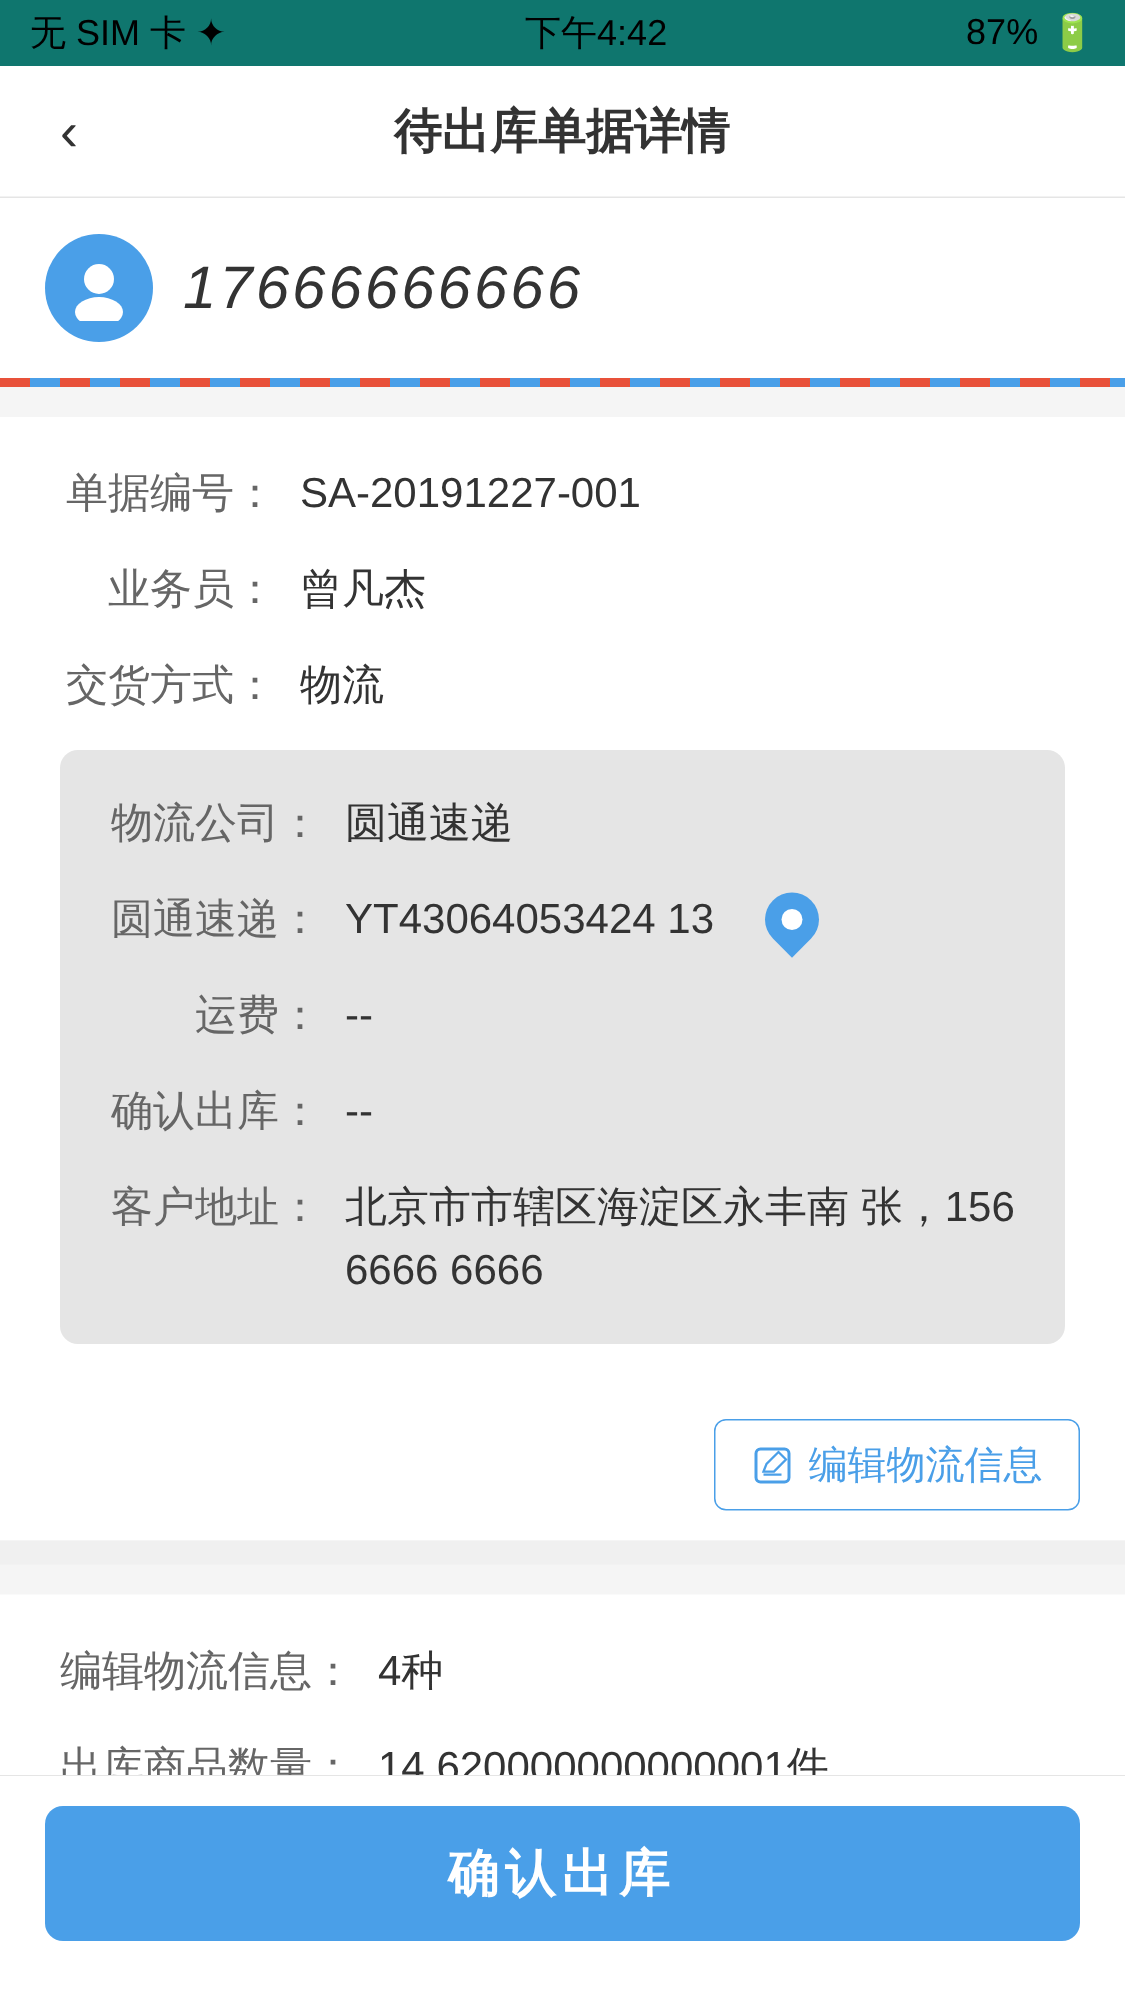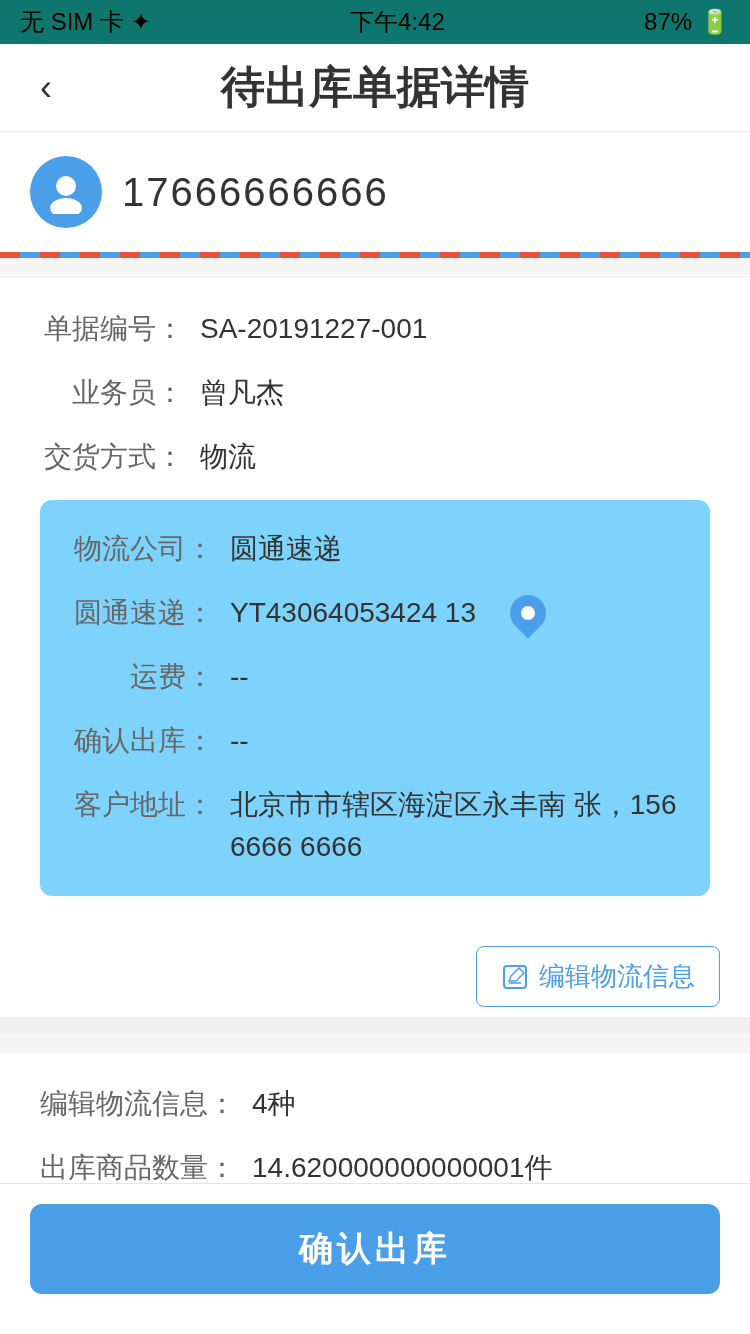--- a/index.html
+++ b/index.html
@@ -40,21 +40,21 @@
     .nav-back {
       font-size: 36px;
       color: #333;
       cursor: pointer;
       padding: 10px;
     }
     .nav-title {
       position: absolute;
       left: 50%;
       transform: translateX(-50%);
-      font-size: 44px;
+      font-size: 32px;
       font-weight: 600;
       color: #333;
     }
 
     
     .dashed-divider {
       height: 6px;
       background: repeating-linear-gradient(
         90deg,
         #e8513a 0px, #e8513a 20px,
@@ -80,20 +80,21 @@
       align-items: center;
       justify-content: center;
       flex-shrink: 0;
     }
     .customer-avatar svg { width: 44px; height: 44px; }
     .customer-phone {
       font-size: 40px;
       font-weight: 500;
       color: #333;
       letter-spacing: 2px;
+      font-style: italic;
     }
 
     
     .section {
       background: #fff;
       margin-top: 20px;
       padding: 30px 40px;
     }
 
     .info-row {
@@ -136,32 +137,32 @@
       background: #fff;
       border-radius: 50%;
       position: relative;
       top: 11px;
       left: 11px;
       transform: rotate(45deg);
     }
 
     
     .logistics-card {
-      background: #7dd3fc;
+      background: #e5e5e5;
       border-radius: 12px;
       margin-top: 16px;
       padding: 28px 30px;
     }
 
     
     .edit-btn {
       display: flex;
       align-items: center;
       justify-content: flex-end;
-      padding: 20px 30px 10px;
+      padding: 20px 30px 20px;
       background: #fff;
     }
     .btn-edit-logistics {
       border: 1px solid #4a9fe8;
       border-radius: 8px;
       color: #4a9fe8;
       font-size: 26px;
       padding: 12px 24px;
       background: #fff;
       display: flex;

